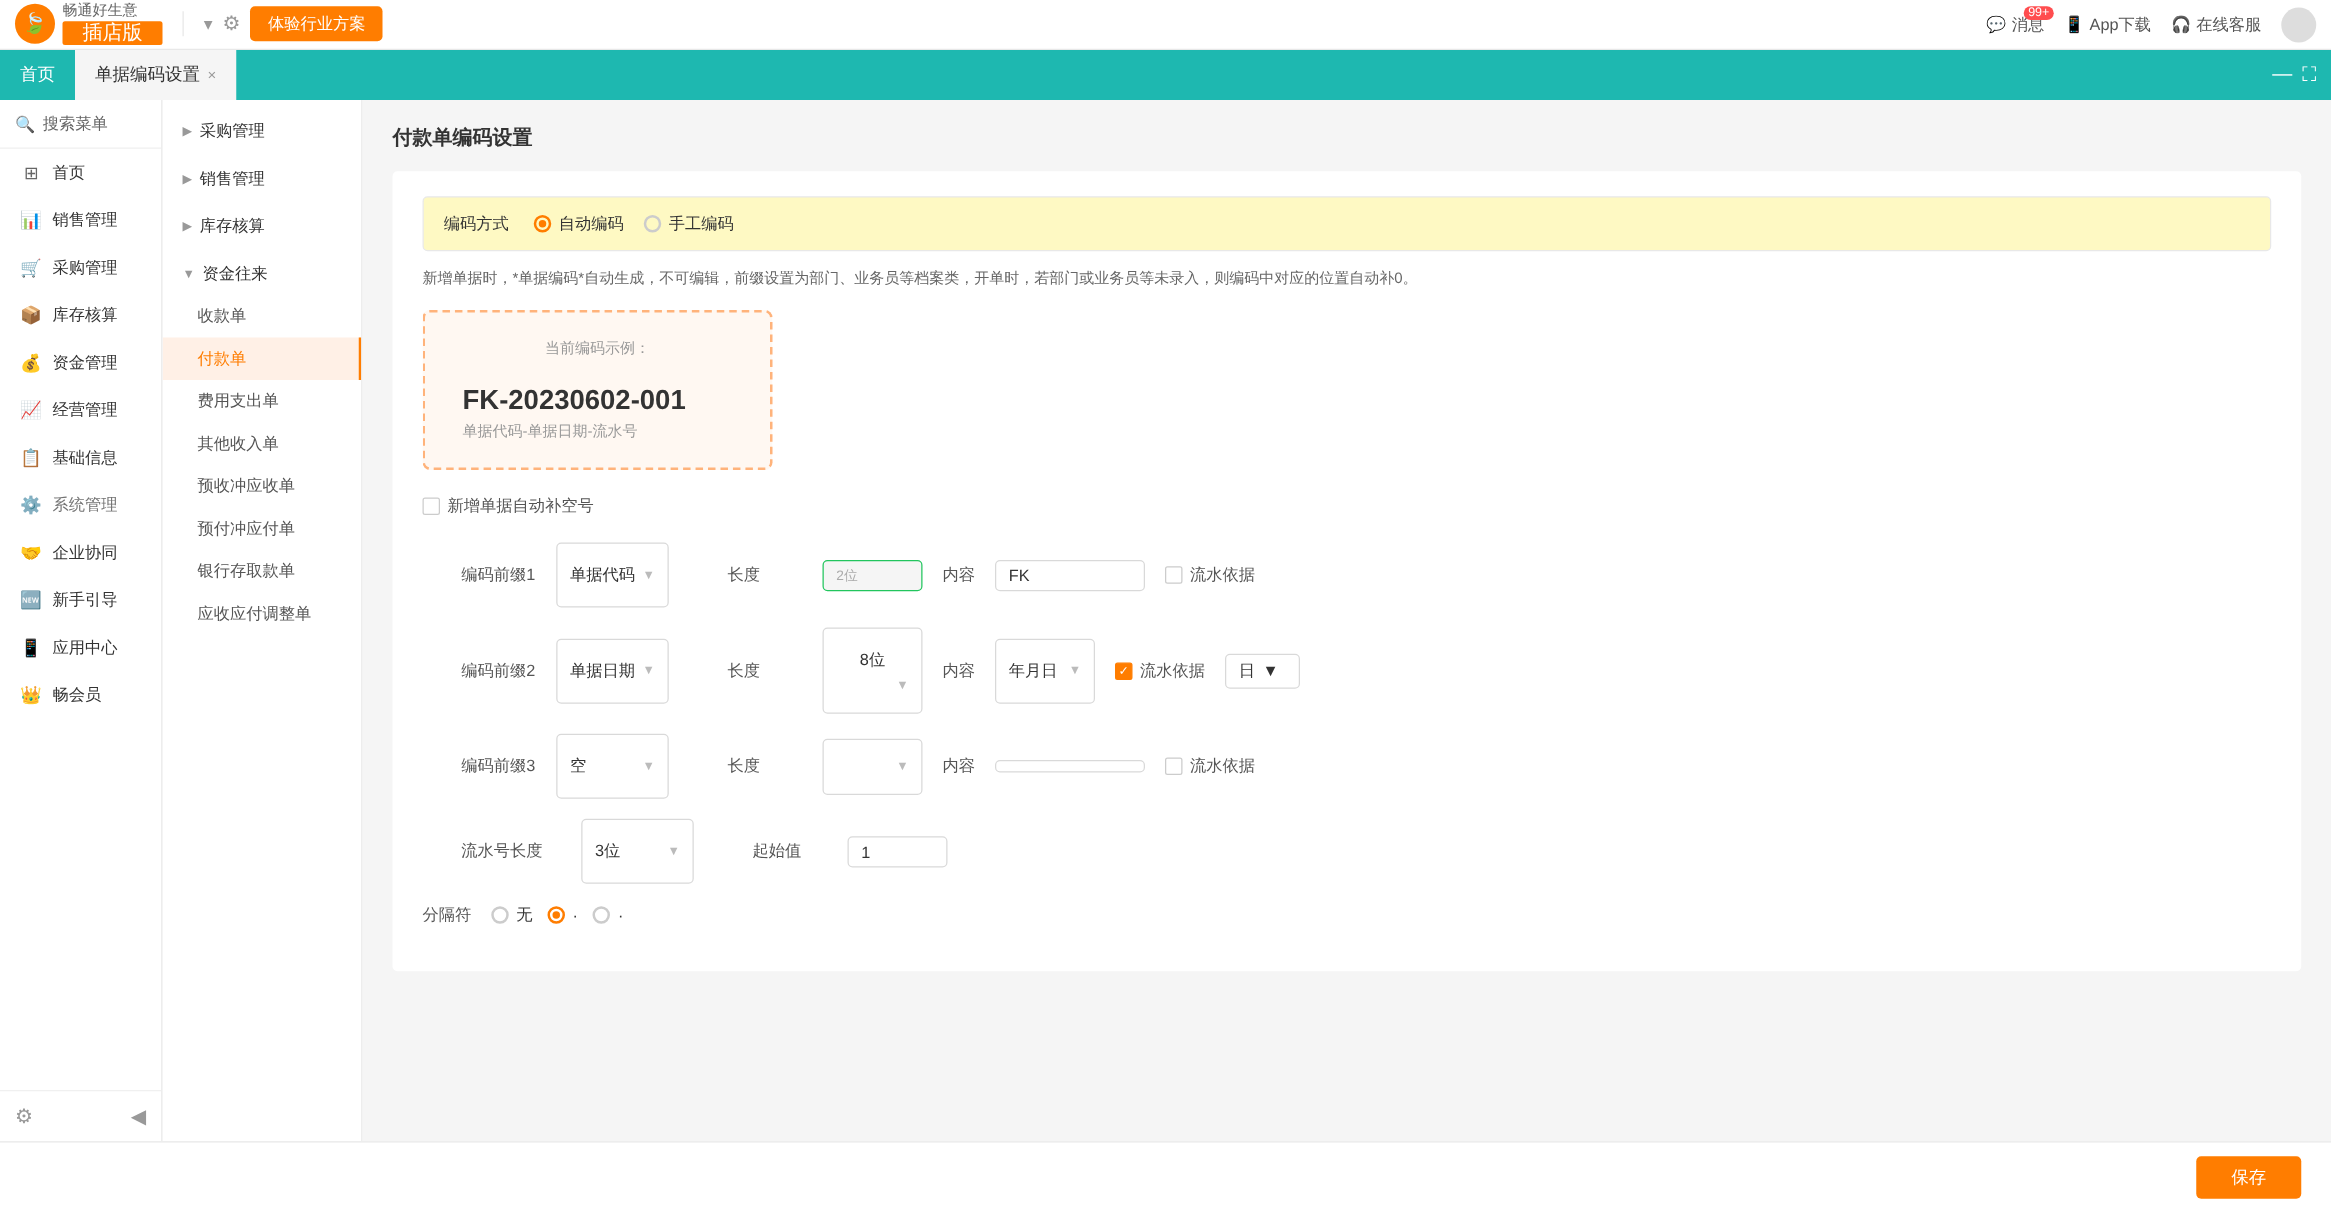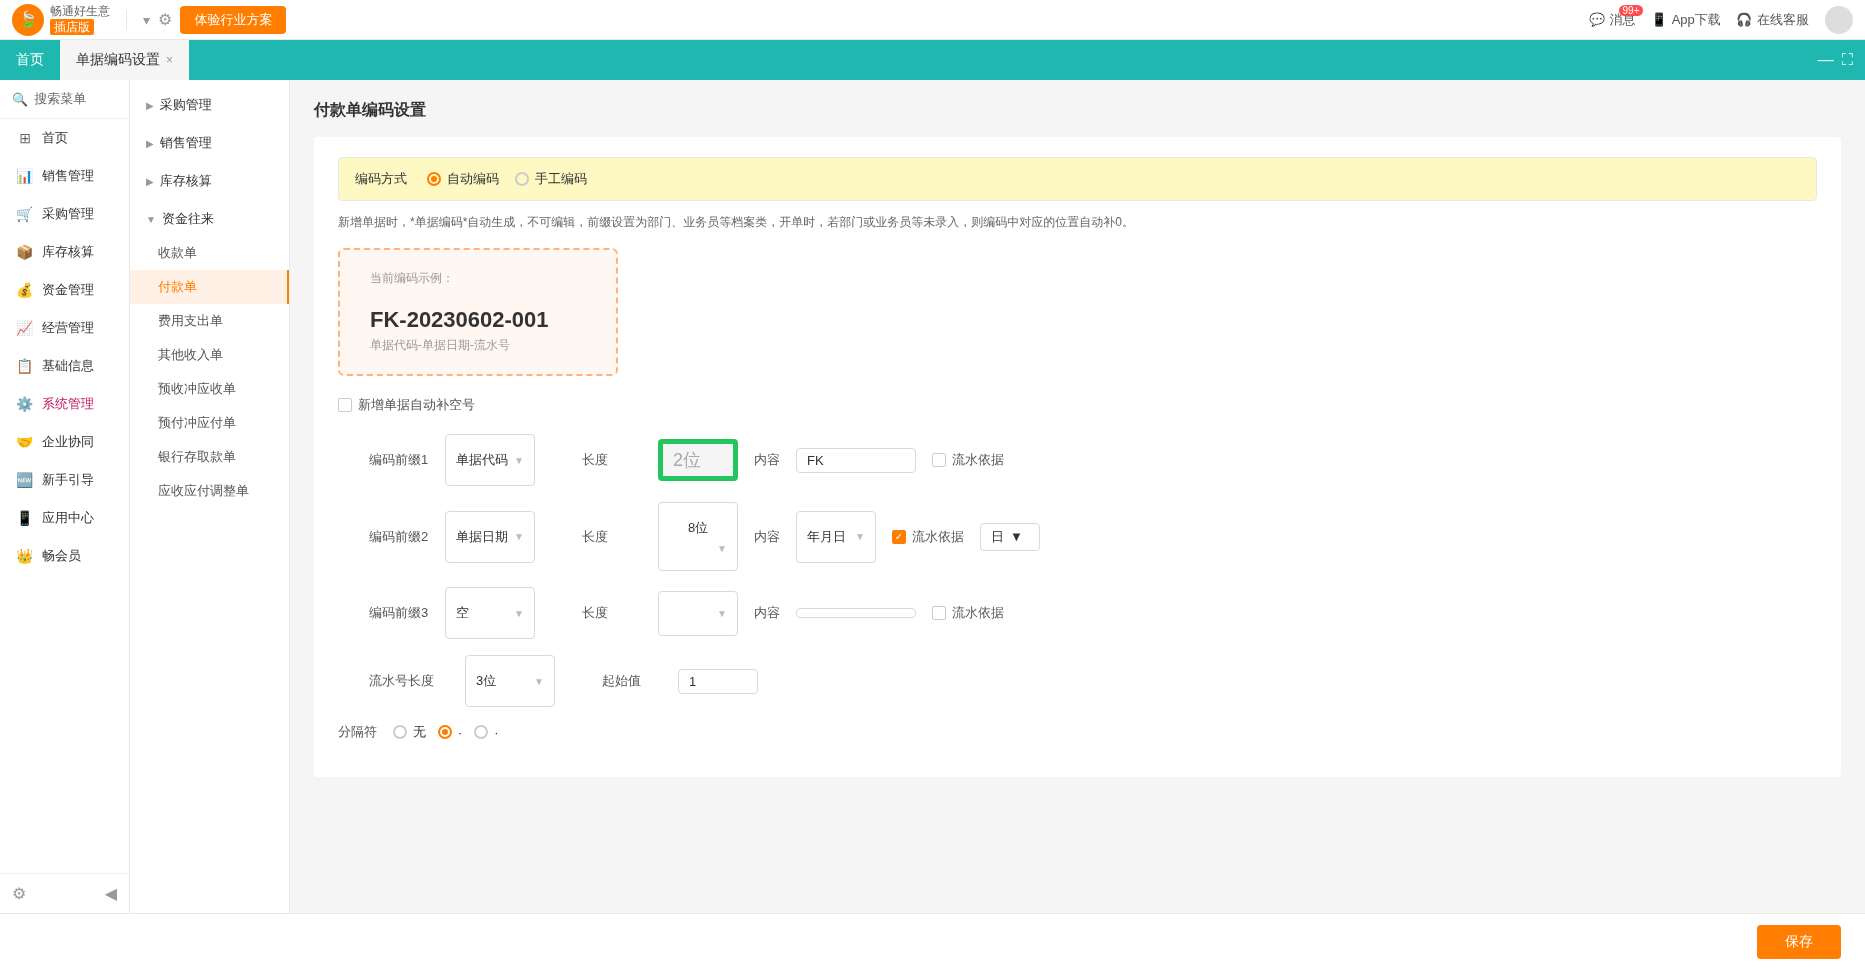--- a/index.html
+++ b/index.html
@@ -4,21 +4,21 @@
   <style>
     * { box-sizing: border-box; margin: 0; padding: 0; }
     body { font-family: 'Microsoft YaHei', Arial, sans-serif; font-size: 13px; background: #f5f5f5; color: #333; display: flex; flex-direction: column; height: 100vh; overflow: hidden; }
 
     
     .top-bar { height: 40px; background: #fff; border-bottom: 1px solid #e8e8e8; display: flex; align-items: center; padding: 0 12px; justify-content: space-between; flex-shrink: 0; }
     .top-bar-left { display: flex; align-items: center; gap: 8px; }
     .top-bar-logo { display: flex; align-items: center; gap: 6px; }
     .logo-icon { width: 32px; height: 32px; background: #ff7d00; border-radius: 50%; display: flex; align-items: center; justify-content: center; color: white; font-size: 16px; }
     .logo-text { font-size: 12px; color: #666; line-height: 1.3; }
-    .logo-tag { background: #ff7d00; color: white; font-size: 12px; padding: 1px 4px; border-radius: 2px; }
+    .logo-tag { background: #ff7d00; color: white; font-size: 16px; padding: 1px 16px; border-radius: 2px; }
     .chevron-btn { cursor: pointer; color: #999; font-size: 14px; }
     .gear-btn { cursor: pointer; color: #999; font-size: 16px; }
     .trial-btn { background: #ff7d00; color: white; border: none; padding: 5px 14px; border-radius: 4px; cursor: pointer; font-size: 13px; }
     .top-bar-right { display: flex; align-items: center; gap: 16px; font-size: 13px; color: #555; }
     .msg-badge { position: relative; display: flex; align-items: center; gap: 4px; cursor: pointer; }
     .badge-count { background: #ff4d4f; color: white; font-size: 10px; padding: 0 4px; border-radius: 8px; position: absolute; top: -6px; right: -8px; }
     .top-right-item { display: flex; align-items: center; gap: 4px; cursor: pointer; color: #555; }
     .user-avatar { width: 28px; height: 28px; background: #ddd; border-radius: 50%; }
 
     
@@ -64,36 +64,36 @@
     .radio-item { display: flex; align-items: center; gap: 6px; cursor: pointer; font-size: 13px; }
     .radio-circle { width: 14px; height: 14px; border-radius: 50%; border: 2px solid #ccc; display: flex; align-items: center; justify-content: center; }
     .radio-circle.checked { border-color: #ff7d00; }
     .radio-circle.checked::after { content: ''; width: 6px; height: 6px; border-radius: 50%; background: #ff7d00; }
 
     
     .info-text { font-size: 12px; color: #666; margin-bottom: 16px; line-height: 1.6; }
 
     
     .preview-box { background: #fff8f2; border: 2px dashed #ffb37b; border-radius: 6px; padding: 20px 30px; display: inline-block; margin-bottom: 20px; min-width: 280px; }
-    .preview-label { font-size: 12px; color: #999; margin-bottom: 20px; }
+    .preview-label { font-size: 12px; color: #999; margin-bottom: 20px; text-align: center; }
     .preview-code { font-size: 22px; font-weight: bold; color: #333; margin-top: 12px; }
     .preview-desc { font-size: 12px; color: #999; margin-top: 4px; }
 
     
     .auto-fill-row { display: flex; align-items: center; gap: 8px; margin-bottom: 20px; }
     .checkbox-item { display: flex; align-items: center; gap: 6px; cursor: pointer; font-size: 13px; color: #555; }
     .checkbox-box { width: 14px; height: 14px; border: 1px solid #ccc; border-radius: 2px; display: flex; align-items: center; justify-content: center; }
     .checkbox-box.checked { background: #ff7d00; border-color: #ff7d00; color: white; font-size: 10px; }
 
     
     .form-row { display: flex; align-items: center; gap: 16px; margin-bottom: 16px; }
     .form-label { font-size: 13px; color: #555; width: 60px; flex-shrink: 0; margin-left: 31px; }
     .select-box { display: flex; align-items: center; border: 1px solid #d9d9d9; border-radius: 4px; background: #fff; padding: 16px 10px; min-width: 90px; cursor: pointer; gap: 6px; font-size: 13px; color: #333; }
     .select-box .arrow { color: #bbb; font-size: 10px; margin-left: auto; }
-    .length-input { display: flex; align-items: flex-end; border: 5px solid #22c55e; border-radius: 4px; background: #f5f5f5; padding: 4px 10px; min-width: 80px; font-size: 18px; color: #aaa; }
+    .length-input { display: flex; align-items: flex-end; border: 1px solid #22c55e; border-radius: 4px; background: #f5f5f5; padding: 4px 10px; min-width: 80px; font-size: 11px; color: #aaa; }
     .content-input { display: flex; align-items: center; border: 1px solid #d9d9d9; border-radius: 4px; background: #fff; padding: 4px 10px; min-width: 120px; font-size: 13px; color: #333; }
     .stream-check { display: flex; align-items: center; gap: 6px; cursor: pointer; font-size: 13px; color: #555; }
     .content-label { font-size: 13px; color: #555; }
     .day-select { display: flex; align-items: center; border: 1px solid #d9d9d9; border-radius: 4px; background: #fff; padding: 4px 10px; min-width: 60px; cursor: pointer; gap: 6px; font-size: 13px; color: #333; }
 
     
     .separator-row { display: flex; align-items: center; gap: 16px; margin-bottom: 16px; }
     .sep-label { font-size: 13px; color: #555; }
     .sep-options { display: flex; align-items: center; gap: 12px; }
     .sep-radio { display: flex; align-items: center; gap: 6px; cursor: pointer; font-size: 13px; }
@@ -184,21 +184,21 @@
     <div class="sidebar-nav-item">
       <span class="sidebar-nav-icon">📈</span>
       <span>经营管理</span>
     </div>
     <div class="sidebar-nav-item">
       <span class="sidebar-nav-icon">📋</span>
       <span>基础信息</span>
     </div>
     <div class="sidebar-nav-item active">
       <span class="sidebar-nav-icon" style="color:#ff7d00;">⚙️</span>
-      <span style="color:#be185d;">系统管理</span>
+      <span style="color:#737373;">系统管理</span>
     </div>
     <div class="sidebar-nav-item">
       <span class="sidebar-nav-icon">🤝</span>
       <span>企业协同</span>
     </div>
     <div class="sidebar-nav-item">
       <span class="sidebar-nav-icon">🆕</span>
       <span>新手引导</span>
     </div>
     <div class="sidebar-nav-item">

